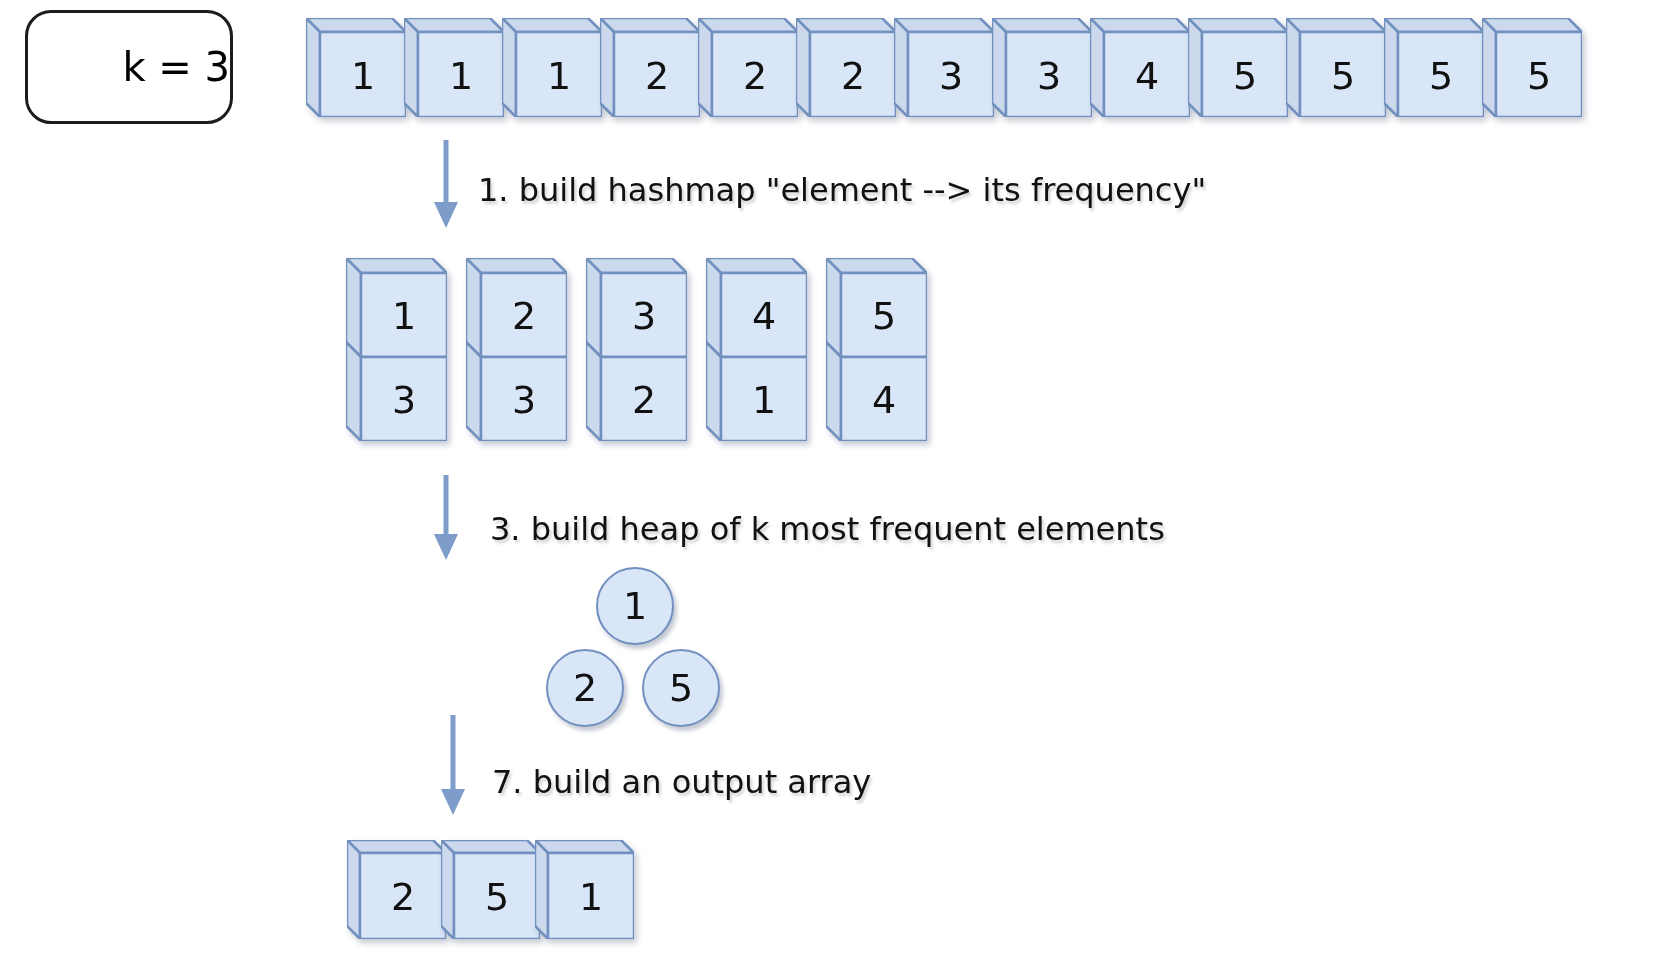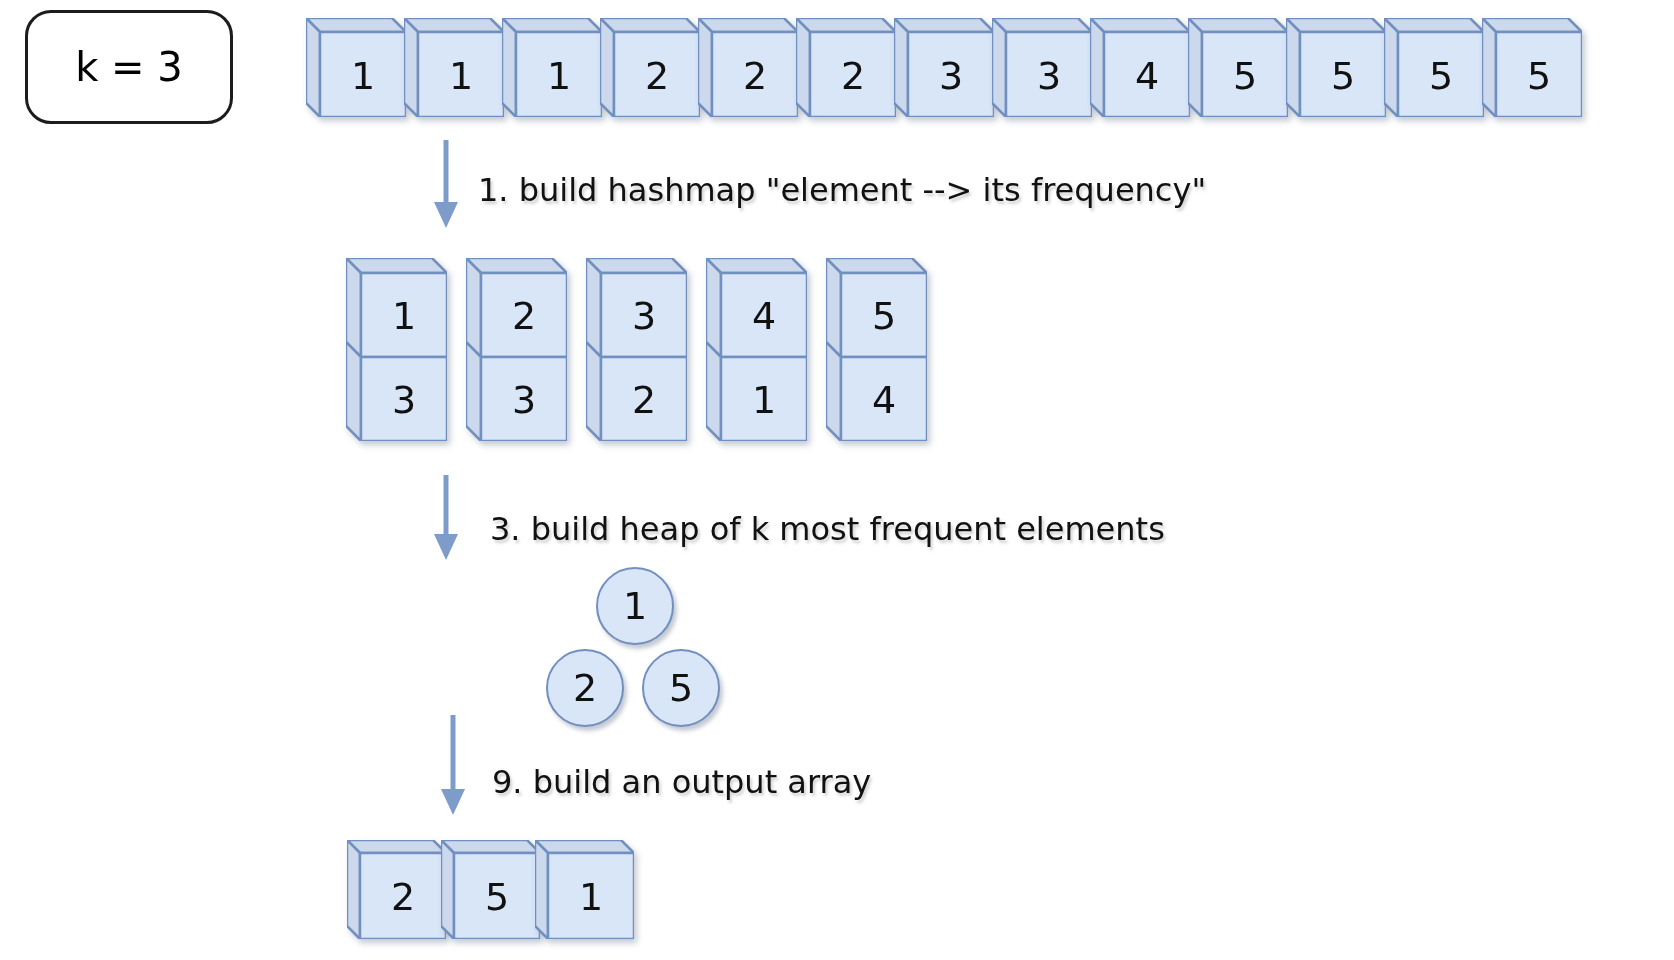--- a/index.html
+++ b/index.html
@@ -10,21 +10,21 @@
     --ink:#111111;
   }
   *{box-sizing:border-box;margin:0;padding:0}
   html,body{background:#ffffff}
   body{font-family:"DejaVu Sans","Liberation Sans",sans-serif;color:var(--ink)}
   .canvas{position:relative;width:1674px;height:960px;background:#ffffff;overflow:hidden}
 
   .k-box{
     position:absolute;left:25px;top:10px;width:208px;height:114px;
     background:#ffffff;border:3px solid #1c1c1c;border-radius:26px;
-    display:flex;align-items:center;justify-content:center;
+    display:flex;align-items:center;justify-content:flex-end;
     font-size:40px;color:#000;
   }
 
   .row{position:absolute;display:flex;align-items:flex-start}
   #input-array{left:306px;top:18px}
   #input-array svg{margin-right:-2px}
   #hashmap{left:346px;top:258px}
   #hashmap svg{margin-right:19px}
   #output-array{left:347px;top:840px}
   #output-array svg{margin-right:-5px}
@@ -220,21 +220,21 @@
     </div>
     <div id="heap-child-1" class="heap-node">
       <span>5</span>
     </div>
   </div>
 
   <svg id="arrow3" class="arrow" width="30" height="100" viewBox="0 0 30 100">
     <line x1="15" y1="0" x2="15" y2="76"></line>
     <polygon points="3,74 27,74 15,100"></polygon>
   </svg>
-  <div id="step3" class="step-label">9. build an output array</div>
+  <div id="step3" class="step-label">7. build an output array</div>
 
   <div id="output-array" class="row">
       <svg width="99" height="99" viewBox="0 0 99 99" class="cube-svg">
         <polygon stroke="#7190bf" stroke-width="2.5" stroke-linejoin="round" fill="#ccd9ec" points="0,0 86,0 99,13 13,13"></polygon>
         <polygon stroke="#7190bf" stroke-width="2.5" stroke-linejoin="round" fill="#ccd9ec" points="0,0 13,13 13,99 0,86"></polygon>
         <rect stroke="#7190bf" stroke-width="2.5" stroke-linejoin="round" fill="#d9e6f8" x="13" y="13" width="86" height="86"></rect>
         <text x="56" y="57" text-anchor="middle" dominant-baseline="central">2</text>
       </svg>
       <svg width="99" height="99" viewBox="0 0 99 99" class="cube-svg">
         <polygon stroke="#7190bf" stroke-width="2.5" stroke-linejoin="round" fill="#ccd9ec" points="0,0 86,0 99,13 13,13"></polygon>

